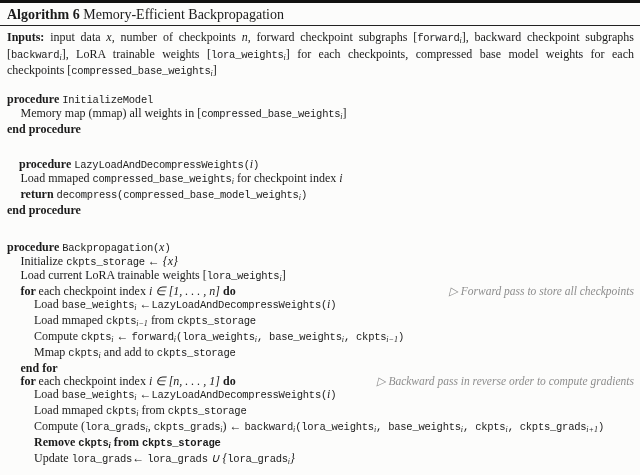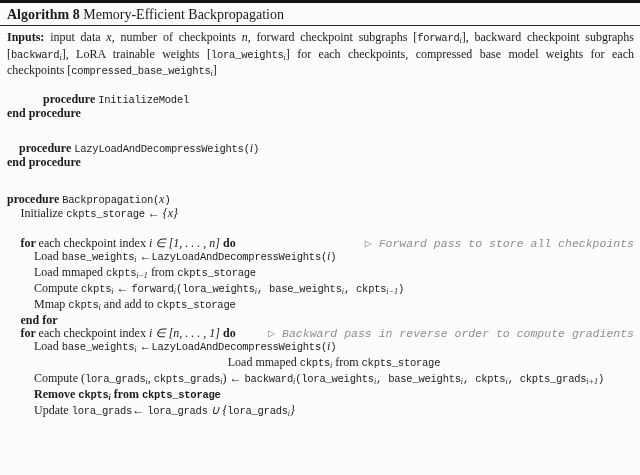--- a/index.html
+++ b/index.html
@@ -57,50 +57,53 @@
     vertical-align: -2px;
     letter-spacing: 0;
   }
   .alg-comment {
     position: absolute;
     right: 0;
     top: 0;
     font-style: italic;
     font-size: 11.5px;
     color: #8d8d8d;
-    font-family: Liberation Mono, monospace;
   }
 </style>
 </head>
 <body>
 
 <div id="page">
 
   <div id="alg-header">
-    <span class="alg-label">Algorithm 8</span>
+    <span class="alg-label">Algorithm 6</span>
     <span> </span>
     <span class="alg-title">Memory-Efficient Backpropagation</span>
   </div>
 
   <div id="inputs-para"><span class="seg-b">Inputs:</span><span class="seg-r"> input data </span><span class="seg-m">x</span><span class="seg-r">, number of checkpoints </span><span class="seg-m">n</span><span class="seg-r">, forward checkpoint subgraphs [</span><span class="seg-t">forward</span><span class="seg-s">i</span><span class="seg-r">], backward checkpoint subgraphs [</span><span class="seg-t">backward</span><span class="seg-s">i</span><span class="seg-r">], LoRA trainable weights [</span><span class="seg-t">lora_weights</span><span class="seg-s">i</span><span class="seg-r">] for each checkpoints, compressed base model weights for each checkpoints [</span><span class="seg-t">compressed_base_weights</span><span class="seg-s">i</span><span class="seg-r">]</span></div>
 
   <div id="alg-body">
-      <div class="alg-line" style="padding-left: 0px; margin-left: 36px;"><span class="seg-b">procedure </span><span class="seg-t">InitializeModel</span></div>
+      <div class="alg-line" style="padding-left: 0px;"><span class="seg-b">procedure </span><span class="seg-t">InitializeModel</span></div>
+      <div class="alg-line" style="padding-left: 13.5px;"><span class="seg-r">Memory map (mmap) all weights in [</span><span class="seg-t">compressed_base_weights</span><span class="seg-s">i</span><span class="seg-r">]</span></div>
       <div class="alg-line" style="padding-left: 0px;"><span class="seg-b">end procedure</span></div>
       <div class="alg-line gap" style="padding-left: 12px;"><span class="seg-b">procedure </span><span class="seg-t">LazyLoadAndDecompressWeights(</span><span class="seg-m">i</span><span class="seg-t">)</span></div>
+      <div class="alg-line" style="padding-left: 13.5px;"><span class="seg-r">Load mmaped </span><span class="seg-t">compressed_base_weights</span><span class="seg-s">i</span><span class="seg-r"> for checkpoint index </span><span class="seg-m">i</span></div>
+      <div class="alg-line" style="padding-left: 13.5px;"><span class="seg-b">return </span><span class="seg-t">decompress(compressed_base_model_weights</span><span class="seg-s">i</span><span class="seg-t">)</span></div>
       <div class="alg-line" style="padding-left: 0px;"><span class="seg-b">end procedure</span></div>
       <div class="alg-line gap" style="padding-left: 0px; margin-top: 24px;"><span class="seg-b">procedure </span><span class="seg-t">Backpropagation(</span><span class="seg-m">x</span><span class="seg-t">)</span></div>
       <div class="alg-line" style="padding-left: 13.5px;"><span class="seg-r">Initialize </span><span class="seg-t">ckpts_storage</span><span class="seg-m"> ← {x}</span></div>
-      <div class="alg-line" style="padding-left: 13.5px; margin-top: 16px;"><span class="seg-b">for </span><span class="seg-r">each checkpoint index </span><span class="seg-m">i ∈ [1, . . . , n] </span><span class="seg-b">do</span><span class="alg-comment">▷ Forward pass to store all checkpoints</span></div>
+      <div class="alg-line" style="padding-left: 13.5px;"><span class="seg-r">Load current LoRA trainable weights [</span><span class="seg-t">lora_weights</span><span class="seg-s">i</span><span class="seg-r">]</span></div>
+      <div class="alg-line" style="padding-left: 13.5px;"><span class="seg-b">for </span><span class="seg-r">each checkpoint index </span><span class="seg-m">i ∈ [1, . . . , n] </span><span class="seg-b">do</span><span class="alg-comment">▷ Forward pass to store all checkpoints</span></div>
       <div class="alg-line" style="padding-left: 27px;"><span class="seg-r">Load </span><span class="seg-t">base_weights</span><span class="seg-s">i</span><span class="seg-m"> ←</span><span class="seg-t">LazyLoadAndDecompressWeights(</span><span class="seg-m">i</span><span class="seg-t">)</span></div>
       <div class="alg-line" style="padding-left: 27px;"><span class="seg-r">Load mmaped </span><span class="seg-t">ckpts</span><span class="seg-s">i−1</span><span class="seg-r"> from </span><span class="seg-t">ckpts_storage</span></div>
       <div class="alg-line" style="padding-left: 27px;"><span class="seg-r">Compute </span><span class="seg-t">ckpts</span><span class="seg-s">i</span><span class="seg-m"> ← </span><span class="seg-t">forward</span><span class="seg-s">i</span><span class="seg-t">(lora_weights</span><span class="seg-s">i</span><span class="seg-t">, base_weights</span><span class="seg-s">i</span><span class="seg-t">, ckpts</span><span class="seg-s">i−1</span><span class="seg-t">)</span></div>
       <div class="alg-line" style="padding-left: 27px;"><span class="seg-r">Mmap </span><span class="seg-t">ckpts</span><span class="seg-s">i</span><span class="seg-r"> and add to </span><span class="seg-t">ckpts_storage</span></div>
       <div class="alg-line" style="padding-left: 13.5px;"><span class="seg-b">end for</span></div>
       <div class="alg-line" style="padding-left: 13.5px;"><span class="seg-b">for </span><span class="seg-r">each checkpoint index </span><span class="seg-m">i ∈ [n, . . . , 1] </span><span class="seg-b">do</span><span class="alg-comment">▷ Backward pass in reverse order to compute gradients</span></div>
       <div class="alg-line" style="padding-left: 27px;"><span class="seg-r">Load </span><span class="seg-t">base_weights</span><span class="seg-s">i</span><span class="seg-m"> ←</span><span class="seg-t">LazyLoadAndDecompressWeights(</span><span class="seg-m">i</span><span class="seg-t">)</span></div>
-      <div class="alg-line" style="padding-left: 27px; text-align: center;"><span class="seg-r">Load mmaped </span><span class="seg-t">ckpts</span><span class="seg-s">i</span><span class="seg-r"> from </span><span class="seg-t">ckpts_storage</span></div>
+      <div class="alg-line" style="padding-left: 27px;"><span class="seg-r">Load mmaped </span><span class="seg-t">ckpts</span><span class="seg-s">i</span><span class="seg-r"> from </span><span class="seg-t">ckpts_storage</span></div>
       <div class="alg-line" style="padding-left: 27px;"><span class="seg-r">Compute (</span><span class="seg-t">lora_grads</span><span class="seg-s">i</span><span class="seg-r">, </span><span class="seg-t">ckpts_grads</span><span class="seg-s">i</span><span class="seg-r">) </span><span class="seg-m">← </span><span class="seg-t">backward</span><span class="seg-s">i</span><span class="seg-t">(lora_weights</span><span class="seg-s">i</span><span class="seg-t">, base_weights</span><span class="seg-s">i</span><span class="seg-t">, ckpts</span><span class="seg-s">i</span><span class="seg-t">, ckpts_grads</span><span class="seg-s">i+1</span><span class="seg-t">)</span></div>
       <div class="alg-line" style="padding-left: 27px; font-weight: bold;"><span class="seg-r">Remove </span><span class="seg-t">ckpts</span><span class="seg-s">i</span><span class="seg-r"> from </span><span class="seg-t">ckpts_storage</span></div>
       <div class="alg-line" style="padding-left: 27px;"><span class="seg-r">Update </span><span class="seg-t">lora_grads</span><span class="seg-m">← </span><span class="seg-t">lora_grads</span><span class="seg-m"> ∪ {</span><span class="seg-t">lora_grads</span><span class="seg-s">i</span><span class="seg-m">}</span></div>
     </div>
 
 </div>
 
 </body></html>

